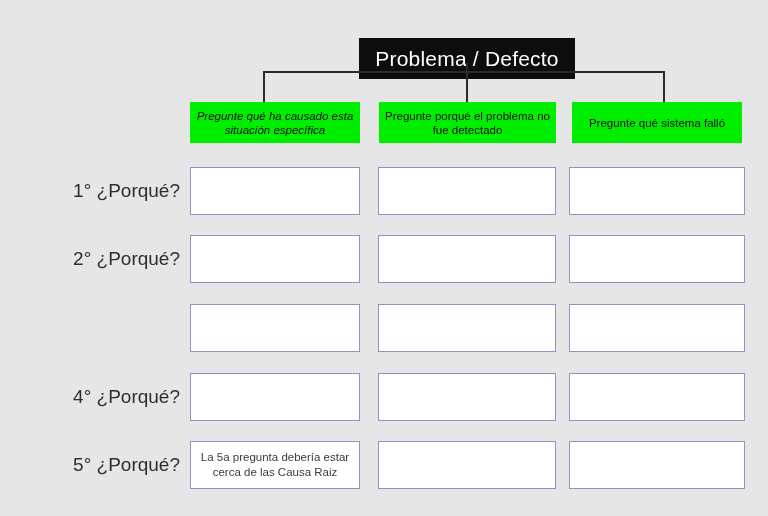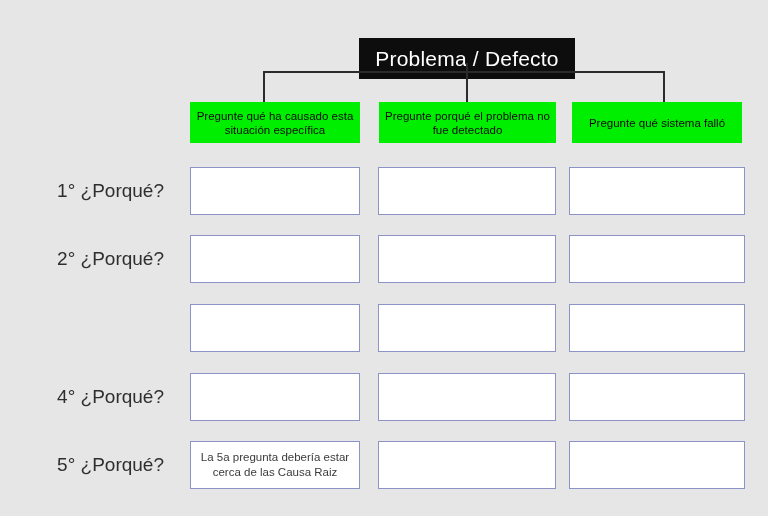--- a/index.html
+++ b/index.html
@@ -76,28 +76,28 @@
     color: #0a0a0a;
     display: flex;
     align-items: center;
     justify-content: center;
     text-align: center;
     font-size: 11.5px;
     line-height: 14px;
     padding: 0 6px;
     box-sizing: border-box;
   }
-  .head-c1 { left: 190px; width: 170px; }
+  .head-c1 { left: 190px; width: 170px; font-style: italic; }
   .head-c2 { left: 379px; width: 177px; }
   .head-c3 { left: 572px; width: 170px; }
 
   
   .row-label {
     position: absolute;
-    left: 2px;
+    left: 18px;
     width: 162px;
     text-align: right;
     font-size: 19px;
     color: #2e2e2e;
     height: 48px;
     display: flex;
     align-items: center;
     justify-content: flex-end;
     white-space: nowrap;
   }

